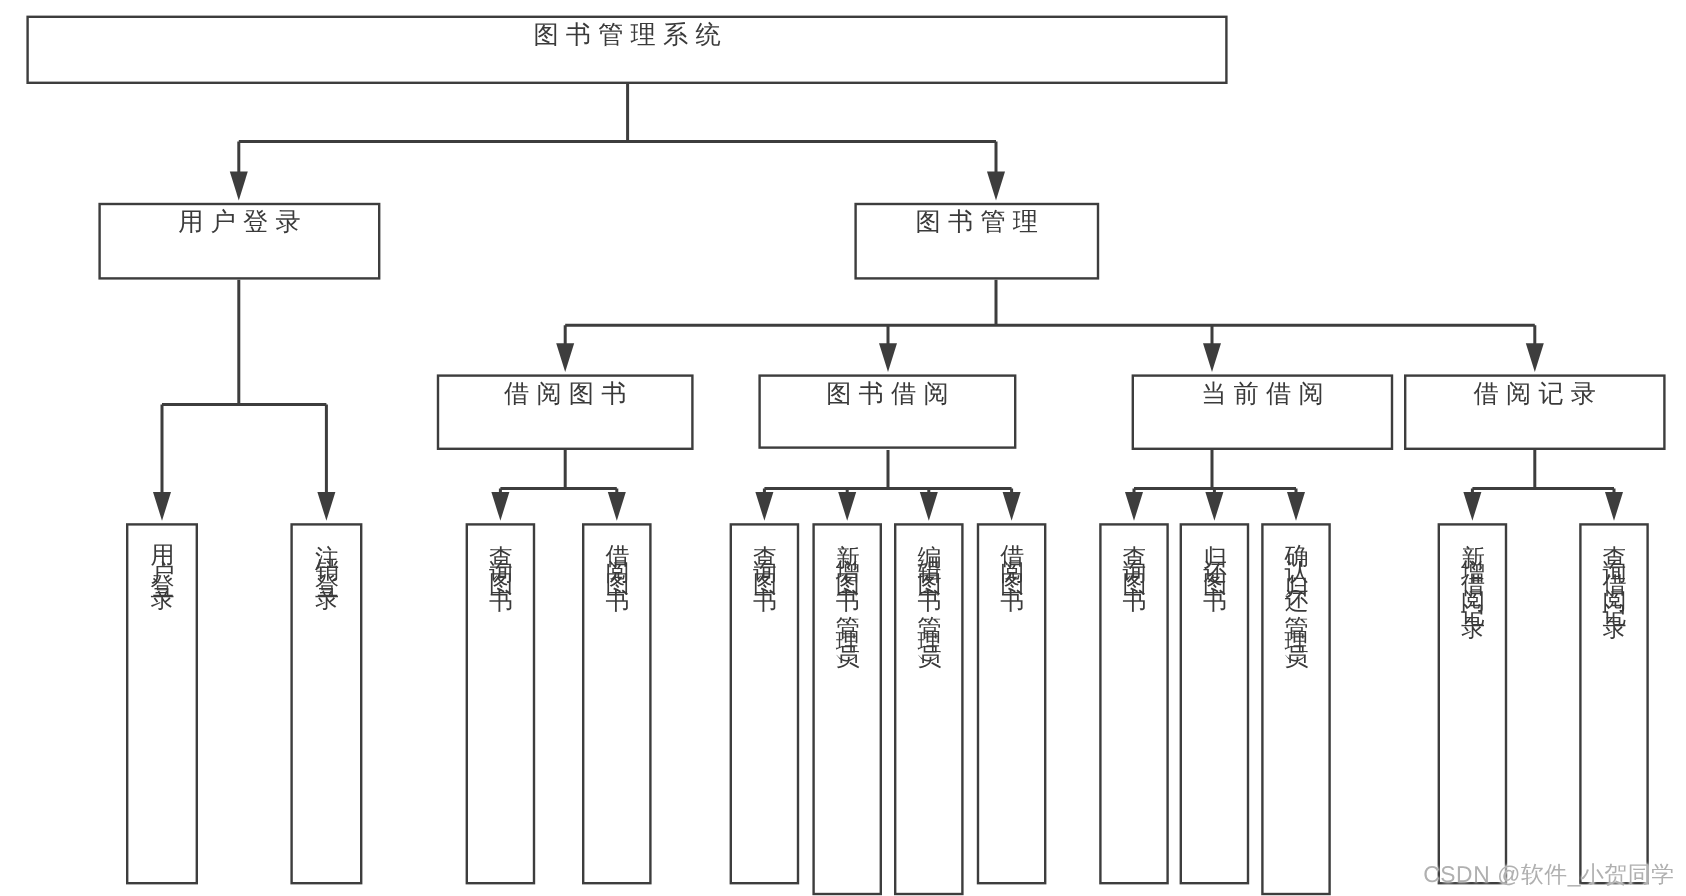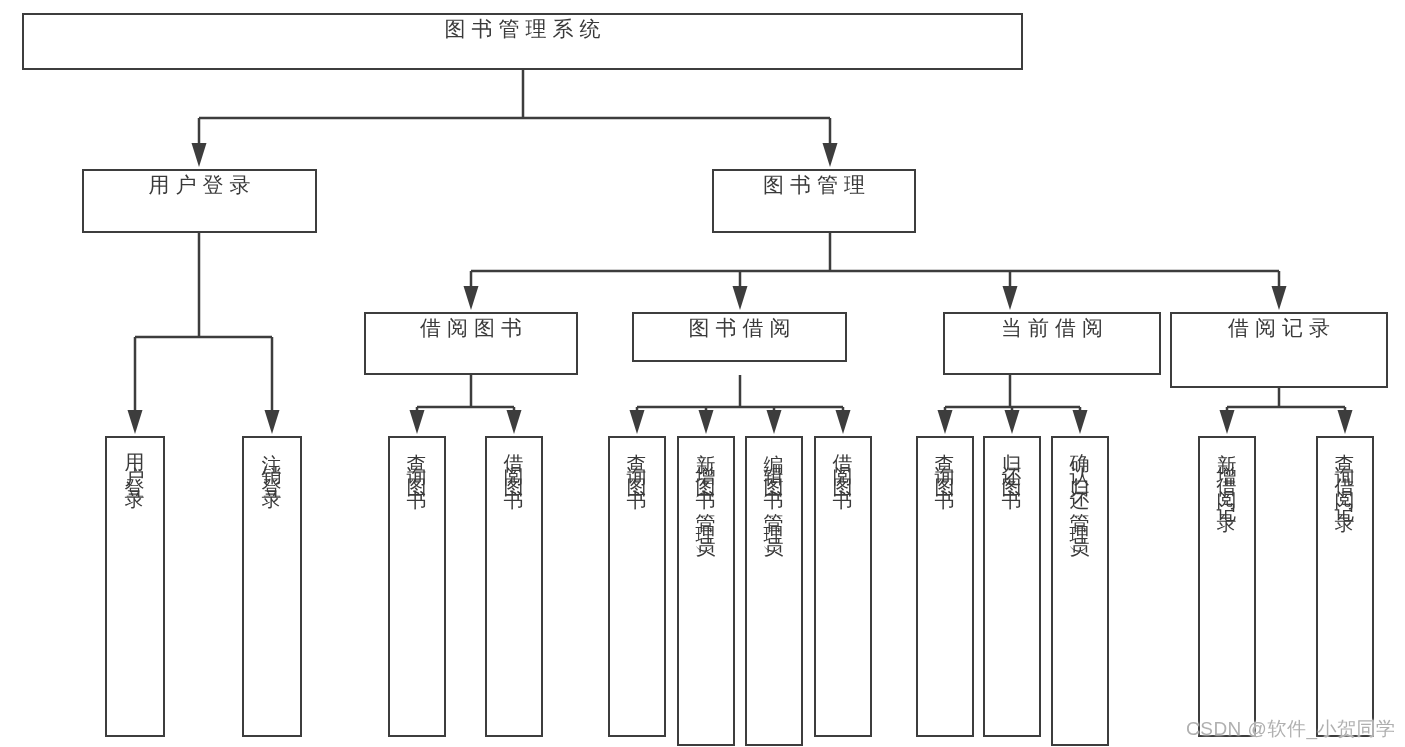--- a/index.html
+++ b/index.html
@@ -96,27 +96,27 @@
   <div class="box" style="left:82px;top:169px;width:235px;height:64px;">
     <span class="h-label">用户登录</span>
   </div>
   <div class="box" style="left:712px;top:169px;width:204px;height:64px;">
     <span class="h-label">图书管理</span>
   </div>
 
   <div class="box" style="left:364px;top:312px;width:214px;height:63px;">
     <span class="h-label">借阅图书</span>
   </div>
-  <div class="box" style="left:632px;top:312px;width:215px;height:50px;">
+  <div class="box" style="left:632px;top:312px;width:215px;height:62px;">
     <span class="h-label">图书借阅</span>
   </div>
   <div class="box" style="left:901px;top:312px;width:218px;height:63px;margin-left:42px;">
     <span class="h-label">当前借阅</span>
   </div>
-  <div class="box" style="left:1170px;top:312px;width:218px;height:76px;">
+  <div class="box" style="left:1170px;top:312px;width:218px;height:63px;">
     <span class="h-label">借阅记录</span>
   </div>
 
   <div class="box v-box" style="left:105px;top:436px;width:60px;height:301px;">
     <span class="v-label">用户登录</span>
   </div>
   <div class="box v-box" style="left:242px;top:436px;width:60px;height:301px;">
     <span class="v-label">注销登录</span>
   </div>
 

